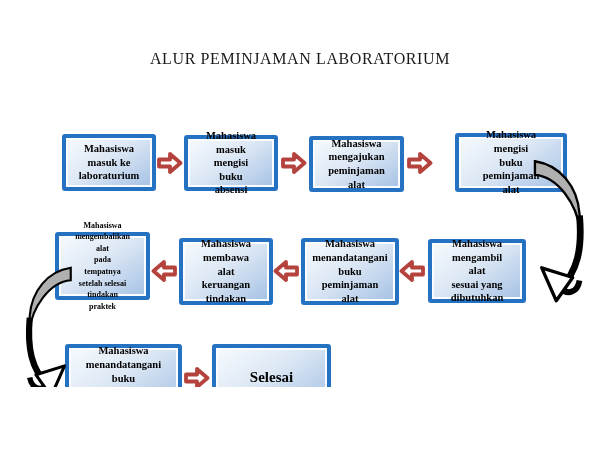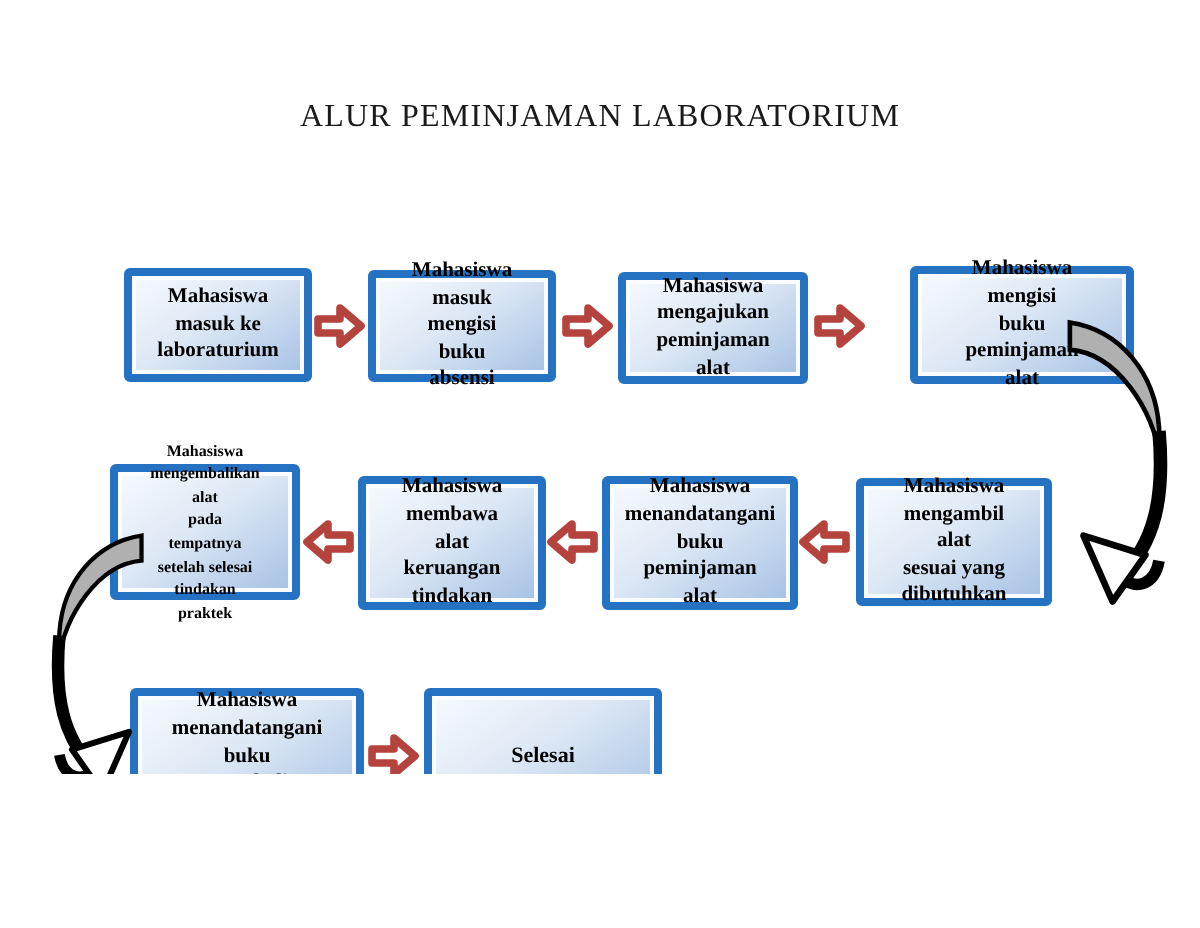--- a/index.html
+++ b/index.html
@@ -25,21 +25,21 @@
   }
   .b1  { left:62px;  top:134px; width:94px;  height:57px; }
   .b2  { left:184px; top:135px; width:94px;  height:56px; }
   .b3  { left:309px; top:136px; width:95px;  height:56px; }
   .b4  { left:455px; top:133px; width:112px; height:59px; }
   .b5  { left:428px; top:239px; width:98px;  height:64px; }
   .b6  { left:301px; top:238px; width:98px;  height:67px; }
   .b7  { left:179px; top:238px; width:94px;  height:67px; }
   .b8  { left:55px;  top:232px; width:95px;  height:68px; font-size:8px; line-height:1.45; }
   .b9  { left:65px;  top:344px; width:117px; height:69px; }
-  .b10 { left:212px; top:344px; width:119px; height:68px; font-size:11px; }
+  .b10 { left:212px; top:344px; width:119px; height:68px; font-size:15px; }
   .fa { position:absolute; width:27px; height:24px; }
   .r1 { left:156px; top:151px; }
   .r2 { left:280px; top:151px; }
   .r3 { left:406px; top:151px; }
   .l1 { left:399px; top:259px; }
   .l2 { left:273px; top:259px; }
   .l3 { left:151px; top:259px; }
   .r4 { left:183px; top:366px; }
   .curve { position:absolute; }
   .curve-right { left:533px; top:158px; width:62px; height:146px; }

